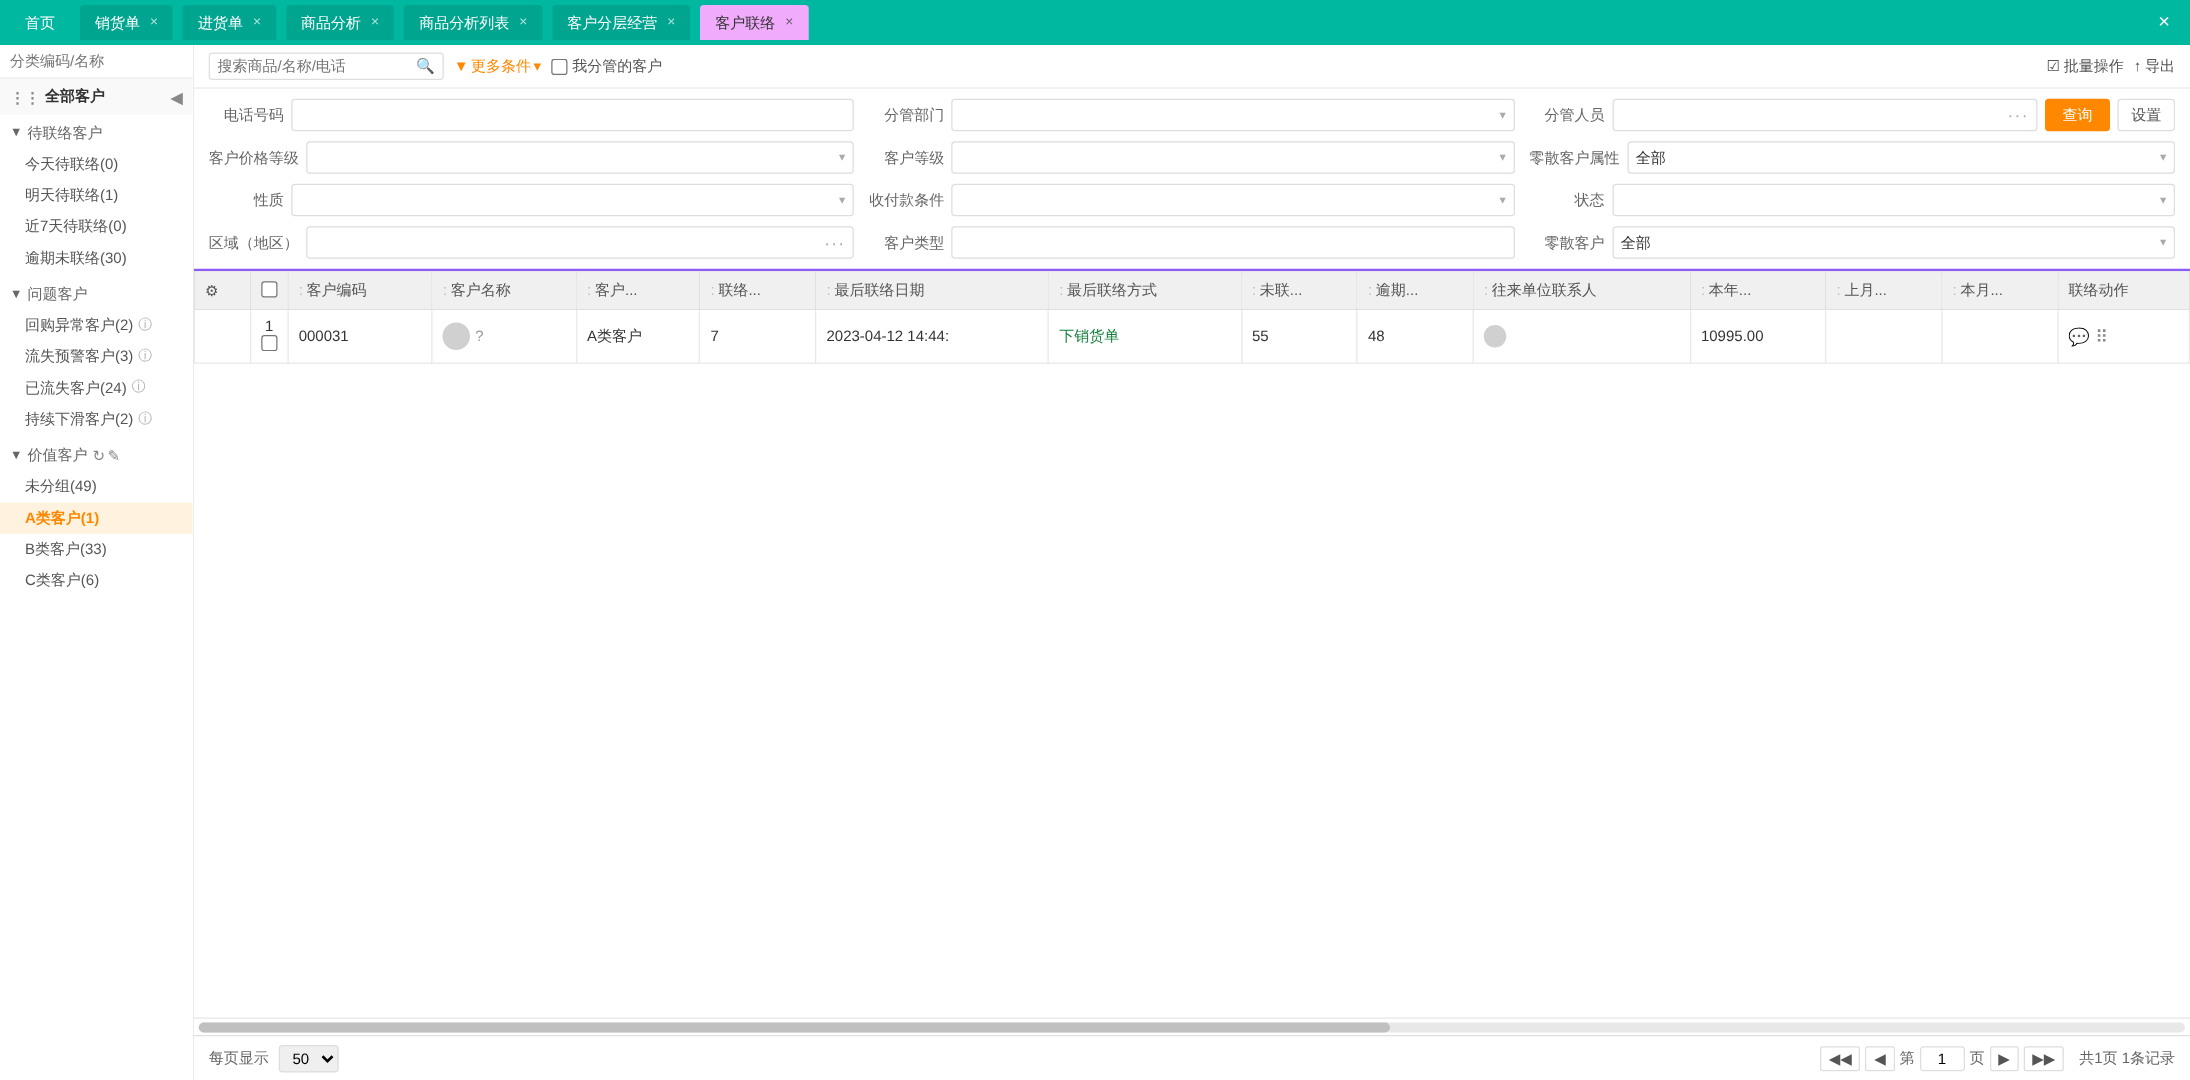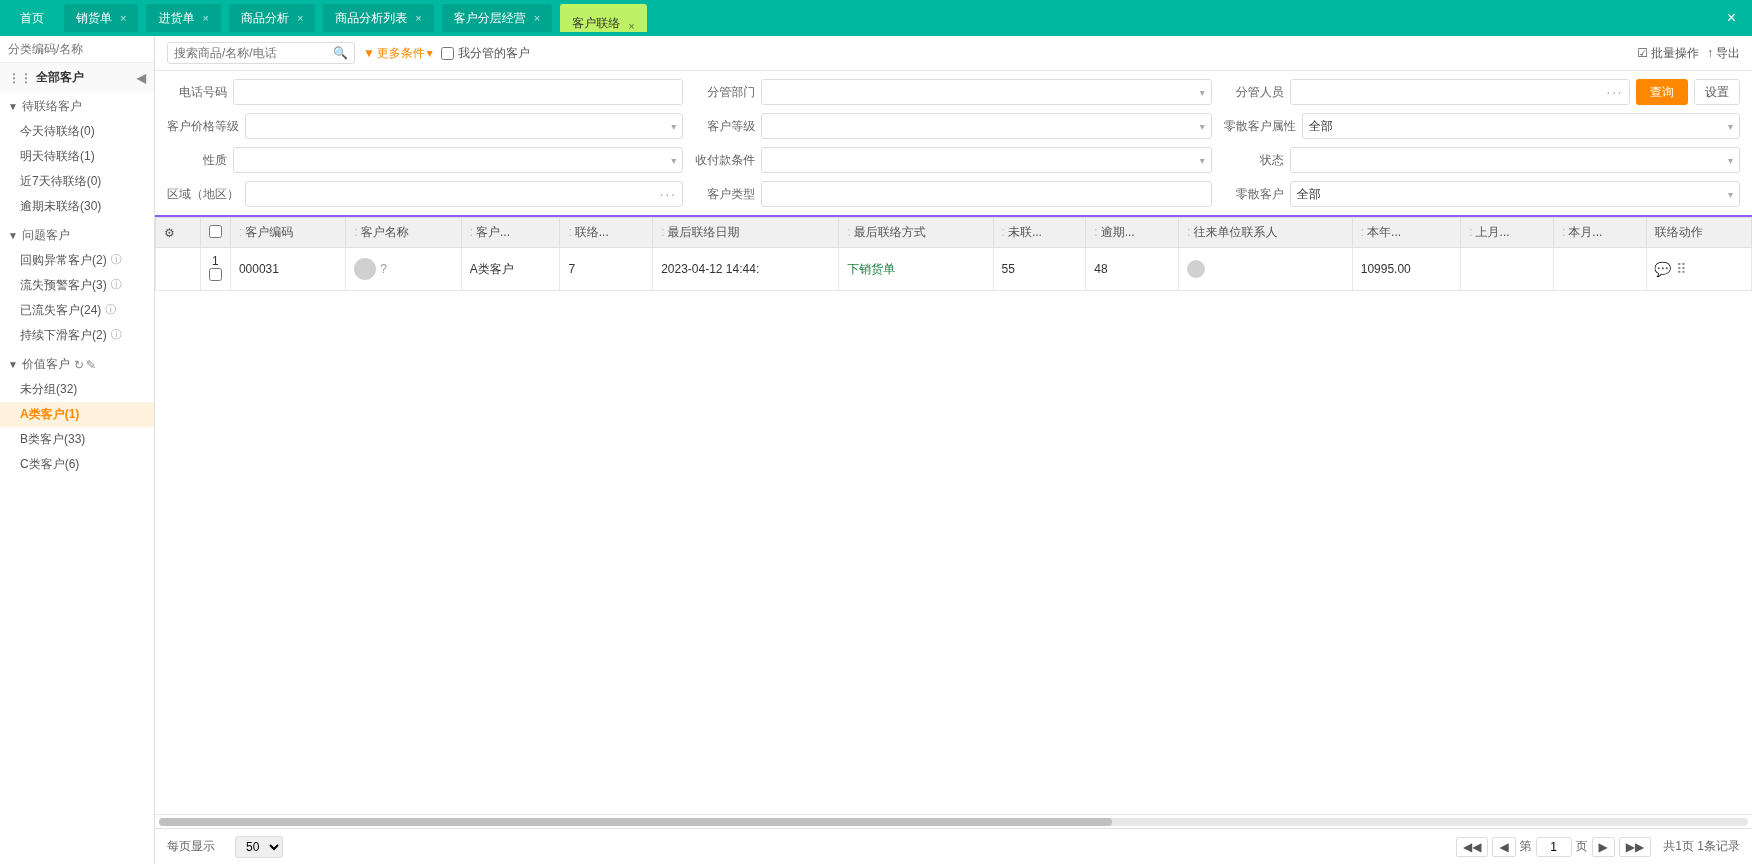--- a/index.html
+++ b/index.html
@@ -9,21 +9,21 @@
     .top-nav {
       display: flex; align-items: center; background: #00b8a0; height: 36px;
       padding: 0 8px; gap: 8px;
     }
     .nav-tab {
       display: flex; align-items: center; padding: 0 12px; height: 28px;
       color: #fff; cursor: pointer; border-radius: 3px 3px 0 0; gap: 4px;
       font-size: 13px; white-space: nowrap;
     }
     .nav-tab.home { background: transparent; }
-    .nav-tab.active { background: #bef264; color: #333; align-items: flex-end; }
+    .nav-tab.active { background: #f0abfc; color: #333; }
     .nav-tab.inactive { background: rgba(0,0,0,0.1); }
     .nav-tab .close-x { font-size: 11px; margin-left: 4px; opacity: 0.7; }
     .nav-close-all {
       margin-left: auto; color: #fff; font-size: 16px; cursor: pointer;
       padding: 0 8px;
     }
 
     
     .main-layout { display: flex; height: calc(864px - 36px); }
 
@@ -111,21 +111,21 @@
       position: sticky; top: 0; background: #f0f0f0; z-index: 1;
     }
     th .col-sep { color: #bbb; margin-right: 3px; }
     td { border: 1px solid #e8e8e8; padding: 6px 8px; color: #333; font-size: 12px; }
     .checkbox-col { width: 28px; text-align: center; }
     .link-text { color: #15803d; cursor: pointer; text-decoration: none; }
 
     
     .bottom-bar {
       background: #fff; border-top: 1px solid #e0e0e0;
-      display: flex; align-items: center; padding: 4px 12px; gap: 20px;
+      display: flex; align-items: center; padding: 4px 12px; gap: 8px;
       height: 36px;
     }
     .bottom-label { color: #666; }
     .page-size-select {
       border: 1px solid #ddd; border-radius: 3px; padding: 2px 6px;
       font-size: 12px; color: #000000;
     }
     .page-nav { display: flex; align-items: center; gap: 4px; margin-left: auto; }
     .page-nav button {
       border: 1px solid #ddd; background: #fff; padding: 2px 6px;
@@ -261,21 +261,21 @@
     </div>
 
     <div class="sidebar-group">
       <div class="sidebar-group-header">
         <span class="arrow">▼</span>
         <span>价值客户</span>
         <span style="margin-left:4px;color:#888;">↻</span>
         <span style="margin-left:2px;color:#888;">✎</span>
       </div>
       <div class="sidebar-item">
-        <span>未分组(32)</span>
+        <span>未分组(49)</span>
       </div>
       <div class="sidebar-item active">
         <span>A类客户(1)</span>
       </div>
       <div class="sidebar-item">
         <span>B类客户(33)</span>
       </div>
       <div class="sidebar-item">
         <span>C类客户(6)</span>
       </div>

